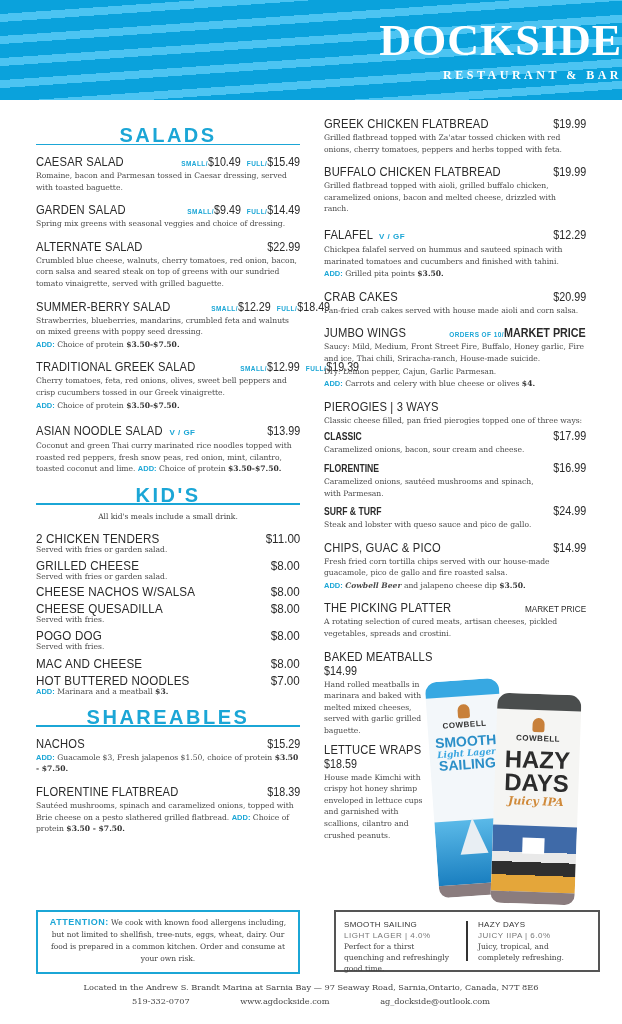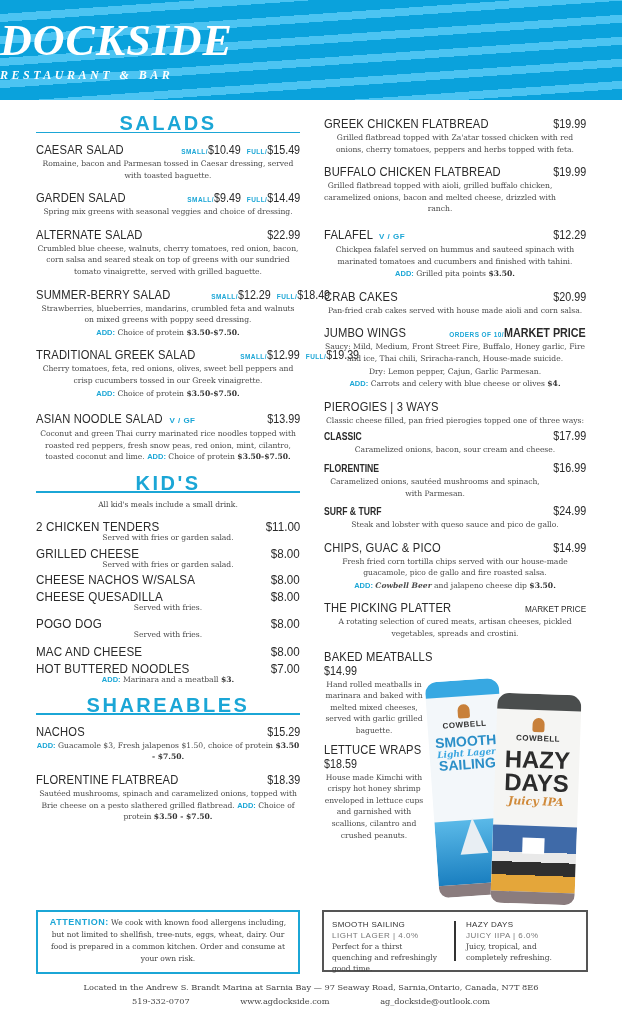--- a/index.html
+++ b/index.html
@@ -4,54 +4,54 @@
 <style>
   * { box-sizing: border-box; margin: 0; padding: 0; }
   html, body { width: 622px; height: 1024px; background: #ffffff; overflow: hidden; }
   body { position: relative; font-family: "DejaVu Serif", serif; color: #3a3a3a; }
 
   .header {
     position: absolute; left: 0; top: 0; width: 622px; height: 100px;
     background: repeating-linear-gradient(176deg, #0aa2dc 0px, #0aa2dc 14px, #4cc4f2 14px, #4cc4f2 22px);
     overflow: hidden;
   }
-  .brand { position: absolute; left: 0; right: 0; top: 18px; text-align: left; color: #fff; font-style: italic; }
+  .brand { position: absolute; left: 0; right: 0; top: 18px; text-align: right; color: #fff; }
   .brand-title { font-family: "Liberation Serif", serif; font-weight: bold; font-size: 44px; letter-spacing: 1px; line-height: 46px; }
   .brand-sub { font-family: "Liberation Serif", serif; font-weight: bold; font-size: 12px; letter-spacing: 3.5px; margin-top: 4px; }
 
   .col { position: absolute; top: 112px; }
   .col-left { left: 36px; width: 264px; }
   .col-right { left: 324px; width: 262px; }
 
-  .section-head { position: relative; text-align: center; height: 24px; margin-bottom: 6px; }
+  .section-head { position: relative; text-align: center; height: 24px; margin-bottom: 6px; margin-top: 12px; }
   .section-head .line { position: absolute; left: 0; right: 0; bottom: 3px; height: 1.5px; background: #1ba6d6; }
   .section-head .title { position: relative; display: inline-block; background: transparent; font-family: "Liberation Sans", sans-serif; font-weight: bold; font-size: 20px; letter-spacing: 2.5px; color: #1ba6d6; line-height: 22px; }
 
   .item { margin-bottom: 9px; }
   .row { display: flex; justify-content: space-between; align-items: baseline; }
   .name { font-family: "Liberation Sans", sans-serif; font-stretch: condensed; font-size: 13px; color: #2a2a2a; letter-spacing: 0.2px; transform: scaleX(0.86); transform-origin: left; white-space: nowrap; }
   .price { font-family: "Liberation Sans", sans-serif; font-size: 12.5px; color: #2a2a2a; transform: scaleX(0.86); transform-origin: right; white-space: nowrap; }
   .size { font-family: "Liberation Sans", sans-serif; font-weight: bold; font-size: 7.5px; color: #1ba6d6; letter-spacing: 0.5px; }
   .tag { font-family: "Liberation Sans", sans-serif; font-weight: bold; font-size: 8px; color: #1ba6d6; margin-left: 6px; letter-spacing: 0.5px; }
-  .desc { font-size: 7.6px; line-height: 11.6px; color: #4a4a4a; margin-top: 1px; text-align: center; }
+  .desc { font-size: 7.6px; line-height: 11.6px; color: #4a4a4a; margin-top: 1px; }
   .add { font-family: "Liberation Sans", sans-serif; font-weight: bold; color: #1ba6d6; font-size: 7.5px; }
   .bold { font-weight: bold; color: #333; }
   .ital { font-style: italic; font-weight: bold; }
 
   .kids .item { margin-bottom: 2px; }
   .kids .name, .kids .price { font-size: 13.5px; }
   .kids-note { text-align: center; font-size: 7.5px; color: #444; margin: -2px 0 10px; }
 
   .sub-name { font-family: "Liberation Sans", sans-serif; font-size: 10.5px; font-weight: bold; color: #2a2a2a; transform: scaleX(0.82); transform-origin: left; }
   .sub-item { margin-bottom: 5px; }
 
   .attention { position: absolute; left: 36px; top: 910px; width: 264px; height: 64px; border: 2px solid #1ba6d6; text-align: center; font-size: 7.5px; line-height: 12px; padding: 4px 6px; color: #444; }
   .attention .label { font-family: "Liberation Sans", sans-serif; font-weight: bold; color: #1ba6d6; font-size: 9px; letter-spacing: 0.5px; }
 
-  .beer-box { position: absolute; left: 322px; top: 910px; width: 266px; height: 62px; border: 2px solid #555; display: flex; padding: 7px 8px; }
+  .beer-box { position: absolute; left: 334px; top: 910px; width: 266px; height: 62px; border: 2px solid #555; display: flex; padding: 7px 8px; }
   .beer { flex: 1; font-size: 7.5px; line-height: 11px; color: #444; }
   .beer-divider { width: 2px; background: #333; margin: 2px 10px; }
   .beer-name { font-family: "Liberation Sans", sans-serif; font-size: 8px; color: #333; letter-spacing: 0.3px; }
   .beer-style { font-family: "Liberation Sans", sans-serif; font-size: 8px; color: #777; letter-spacing: 0.5px; }
 
   .footer { position: absolute; left: 0; right: 0; top: 980px; text-align: center; font-size: 8.2px; color: #444; line-height: 14px; }
   .footer .contacts span { margin: 0 24px; }
 
   .cans { position: absolute; left: 432px; top: 676px; width: 170px; height: 230px; }
   .can { position: absolute; border-radius: 12px 12px 10px 10px; overflow: hidden; }

